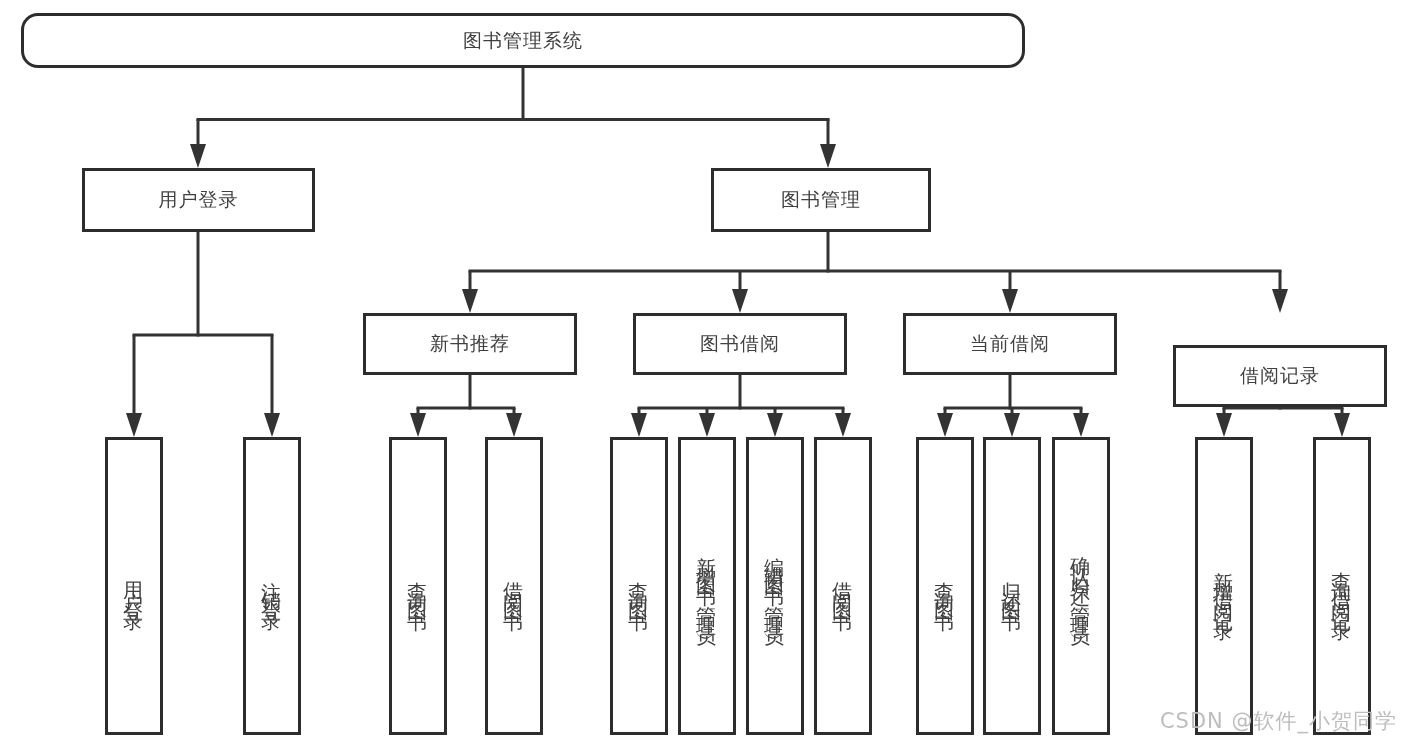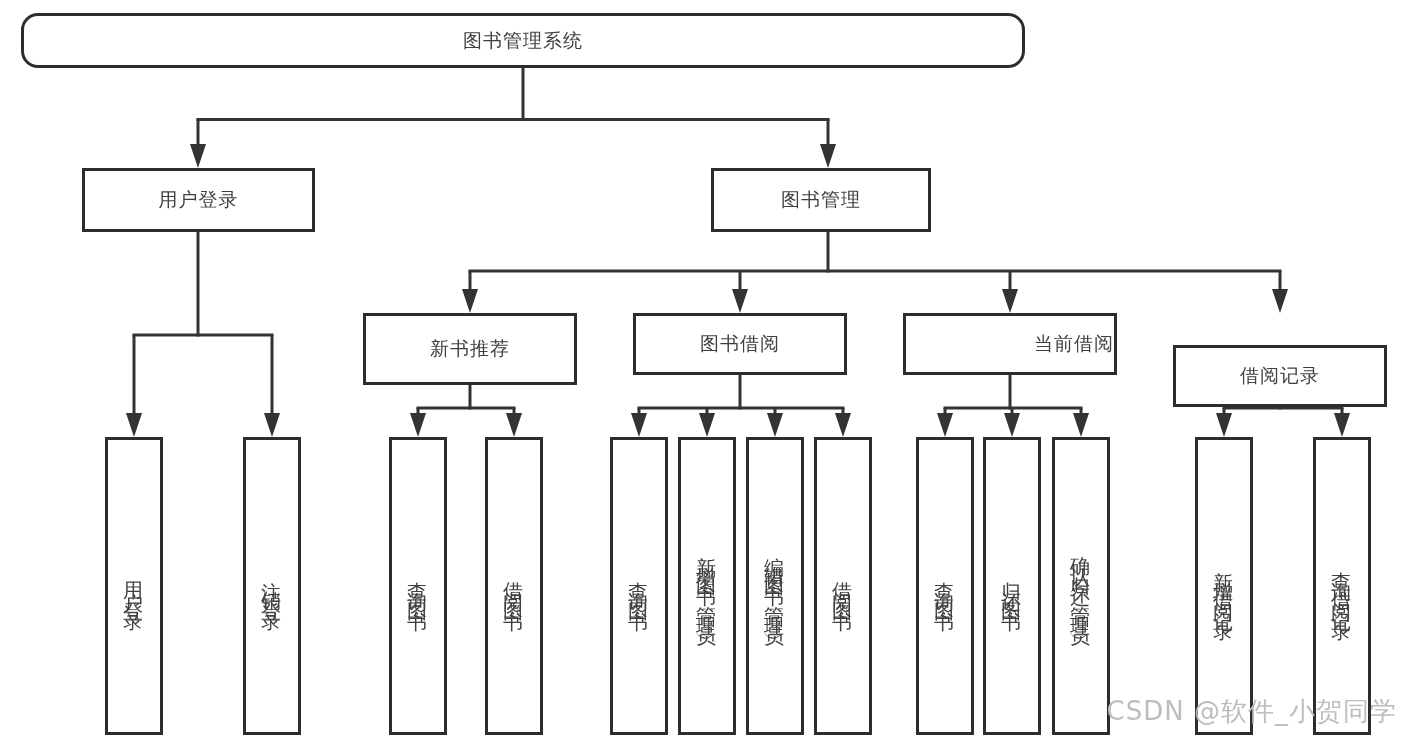--- a/index.html
+++ b/index.html
@@ -38,22 +38,22 @@
   .leaf .vtext{
     writing-mode:vertical-rl;
     text-orientation:mixed;
     font-size:20px;
     letter-spacing:10px;
     white-space:nowrap;
     color:var(--text);
   }
   .watermark{
     position:absolute;
-    right:8px;bottom:18px;
-    font-size:26px;
+    right:8px;bottom:12px;
+    font-size:21px;
     color:var(--watermark);
     letter-spacing:1px;
     z-index:3;
   }
 </style>
 </head>
 <body>
 
 <div class="canvas">
 
@@ -127,27 +127,27 @@
     <span>图书管理系统</span>
   </div>
 
   <div class="node" style="left:82px;top:168px;width:233px;height:64px;">
     <span>用户登录</span>
   </div>
   <div class="node" style="left:711px;top:168px;width:220px;height:64px;">
     <span>图书管理</span>
   </div>
 
-  <div class="node" style="left:363px;top:313px;width:214px;height:72px;">
+  <div class="node" style="left:363px;top:313px;width:214px;height:62px;">
     <span>新书推荐</span>
   </div>
   <div class="node" style="left:633px;top:313px;width:214px;height:62px;font-family:Liberation Mono, monospace;">
     <span>图书借阅</span>
   </div>
-  <div class="node" style="left:903px;top:313px;width:214px;height:62px;justify-content:flex-end;">
+  <div class="node" style="left:903px;top:313px;width:214px;height:62px;">
     <span>当前借阅</span>
   </div>
   <div class="node" style="left:1173px;top:313px;width:214px;height:62px;margin-top:32px;">
     <span>借阅记录</span>
   </div>
 
   <div class="node leaf" style="left:105px;">
     <span class="vtext">用户登录</span>
   </div>
   <div class="node leaf" style="left:243px;">

